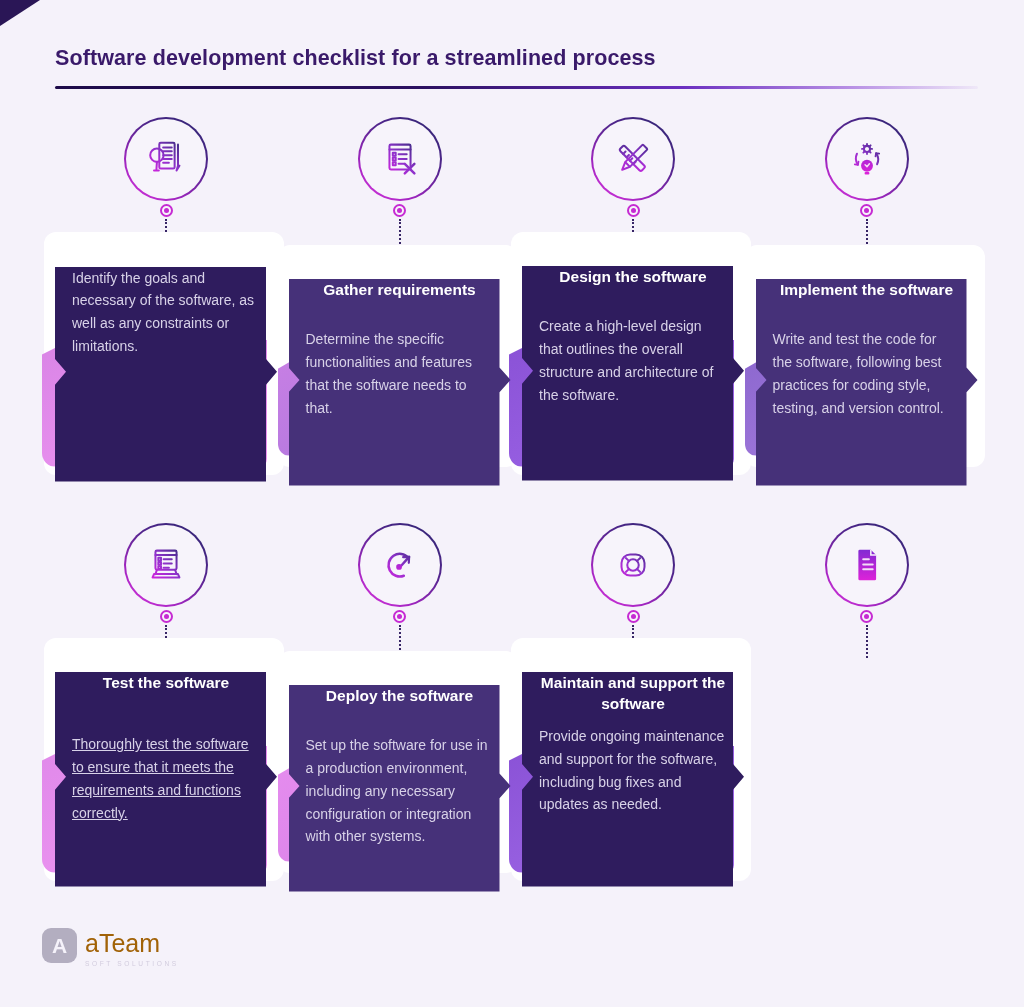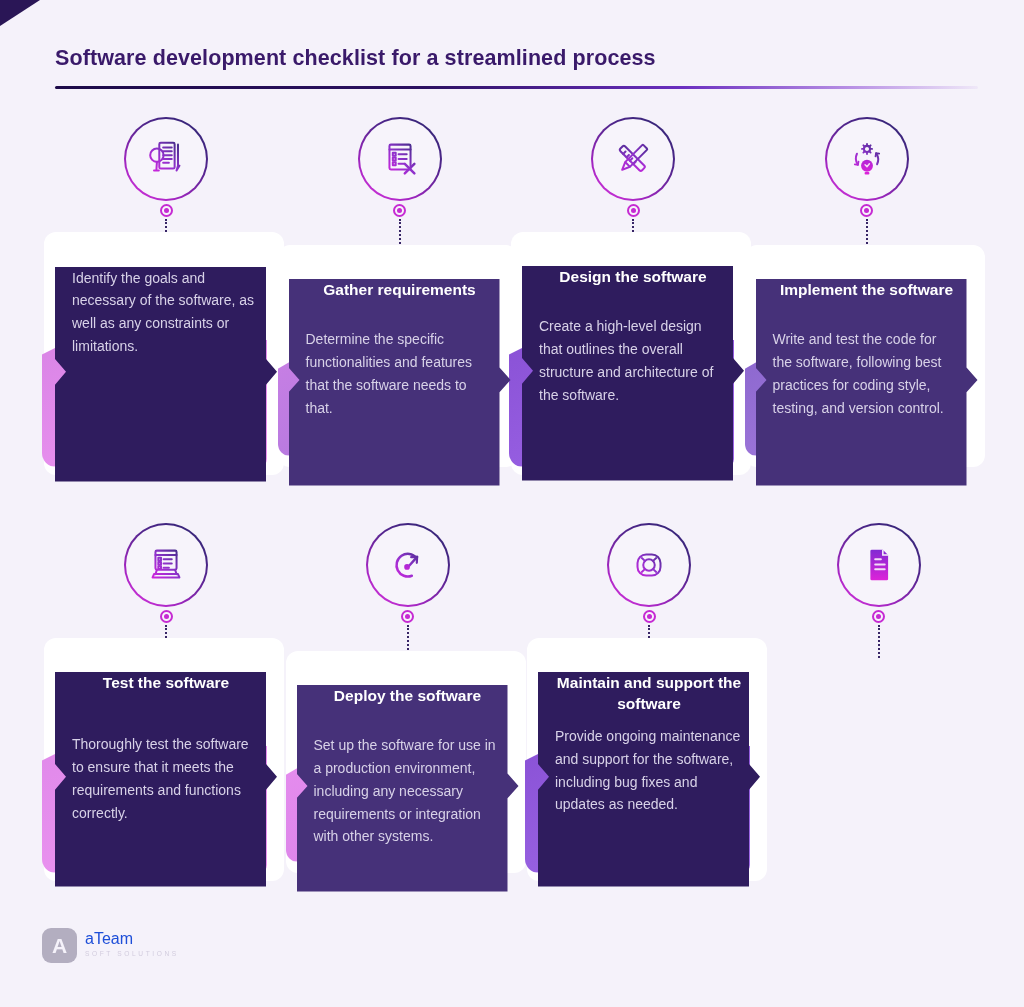--- a/index.html
+++ b/index.html
@@ -19,21 +19,21 @@
   .header { padding: 46px 46px 0 55px; }
   .page-title {
     font-size: 21.5px; font-weight: 700; color: #3a1a6a; letter-spacing:.1px;
   }
   .rule {
     margin-top: 15px; height: 2.5px; border-radius:2px;
     background: linear-gradient(90deg,#1d0b49 0%,#2c1161 40%,#6b2fc0 68%,#b78fe4 86%,#efe8f8 100%);
   }
   .rows { padding: 0 46px 0 55px; }
   .row { display: flex; margin-top: 28px; }
-  .row.second { margin-top: 64px; gap: 8px; }
+  .row.second { margin-top: 64px; }
   .col { width: 222px; margin-right: 11.5px; display:flex; flex-direction:column; align-items:center; }
   .col:last-child { margin-right: 0; }
 
   
   .iconzone { display:flex; flex-direction:column; align-items:center; height:122px; }
   .v-light-col .iconzone { height: 135px; }
   .circle {
     width: 84px; height: 84px; border-radius: 50%;
     border: 2.5px solid transparent;
     background:
@@ -81,34 +81,34 @@
       0 55%, 11px 49%, 0 43%);
   }
   .body h2 {
     margin: 27px 14px 0; text-align:center;
     font-size: 15.5px; line-height: 1.4; font-weight:700; color:#ffffff;
   }
   .body p {
     margin: 28px 0 0; padding: 0 18px 0 17px;
     font-size: 14px; line-height: 1.63; color:#d8d2e8;
   }
-  .col.s5 .body p { margin-top: 40px; }
+  .col.s5 .body p { margin-top: 40px; text-decoration: underline; }
   .col.s7 .body p { margin-top: 10px; }
 
   svg.ic { width:46px; height:46px; }
 
   
   .footer { position:absolute; left:42px; top:928px; display:flex; align-items:flex-start; }
   .logo-badge {
     width:35px; height:35px; border-radius:9px; background:#b3aec0;
     color:#f5f2fa; font-weight:700; font-size:21px;
     display:flex; align-items:center; justify-content:center;
   }
   .logo-text { margin-left:8px; padding-top:2px; }
-  .logo-name { font-size:16px; color:#1d4ed8; line-height:1.1; }
+  .logo-name { font-size:25px; color:#a16207; line-height:1.1; }
   .logo-tagline { font-size:6.6px; letter-spacing:2.6px; color:#d2ccde; margin-top:2px; }
 </style>
 </head>
 <body style="background: rgb(245, 242, 250);">
 
 <svg width="0" height="0" style="position:absolute">
   <defs>
     <linearGradient id="gl" gradientUnits="userSpaceOnUse" x1="6" y1="42" x2="42" y2="6">
       <stop offset="0" stop-color="#e320e3"></stop>
       <stop offset=".5" stop-color="#9032cc"></stop>
@@ -301,21 +301,21 @@
           </svg>
         </div>
         <div class="dot"></div>
         <div class="dash"></div>
       </div>
       <div class="card">
         <div class="frame"></div>
         <div class="shadow" style="background: linear-gradient(155deg, rgb(229, 140, 238) 0%, rgb(221, 134, 234) 100%);"></div>
         <div class="body" style="background: rgb(70, 49, 121); margin-top: 11px;">
           <h2>Deploy the software</h2>
-          <p>Set up the software for use in a production environment, including any necessary requirements or integration with other systems.</p>
+          <p>Set up the software for use in a production environment, including any necessary configuration or integration with other systems.</p>
         </div>
       </div>
     </div>
 
     <div class="col v-dark-col s7">
       <div class="iconzone">
         <div class="circle">
           <svg class="ic" viewBox="0 0 48 48" fill="none" stroke="url(#gl)" stroke-width="2.1" stroke-linecap="round" stroke-linejoin="round">
             <rect x="12" y="13" width="24" height="22" rx="9"></rect>
             <circle cx="24" cy="24" r="6"></circle>

